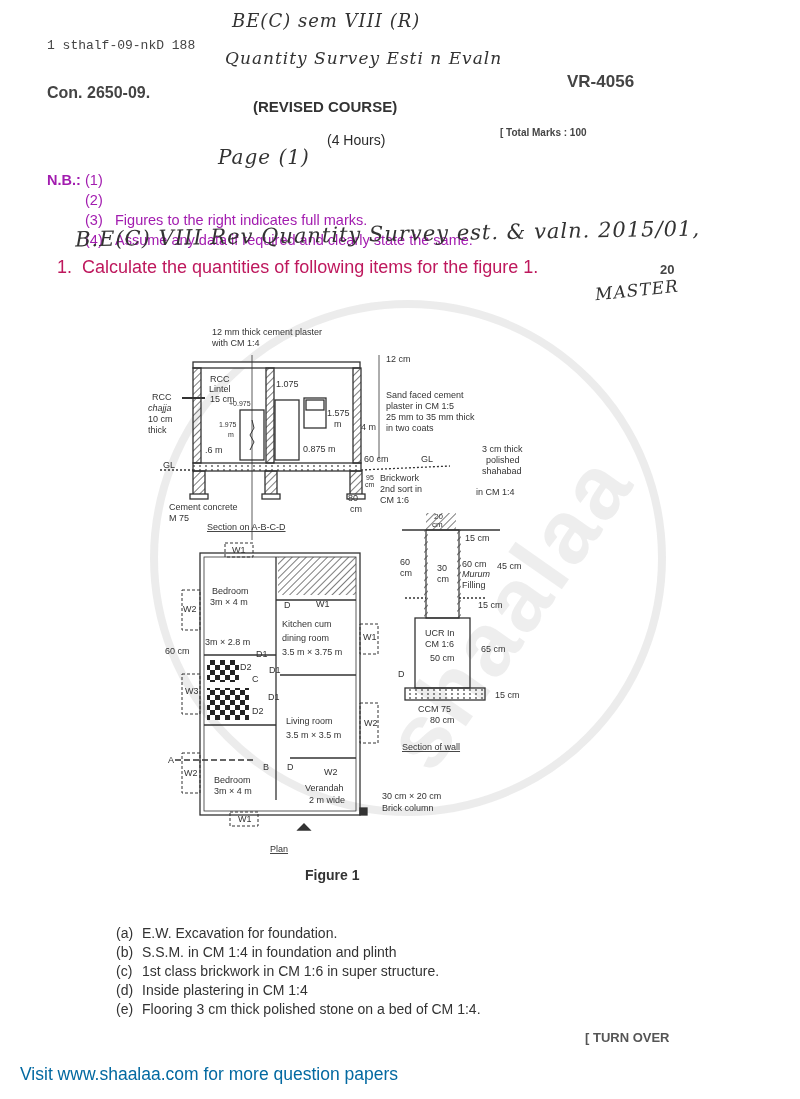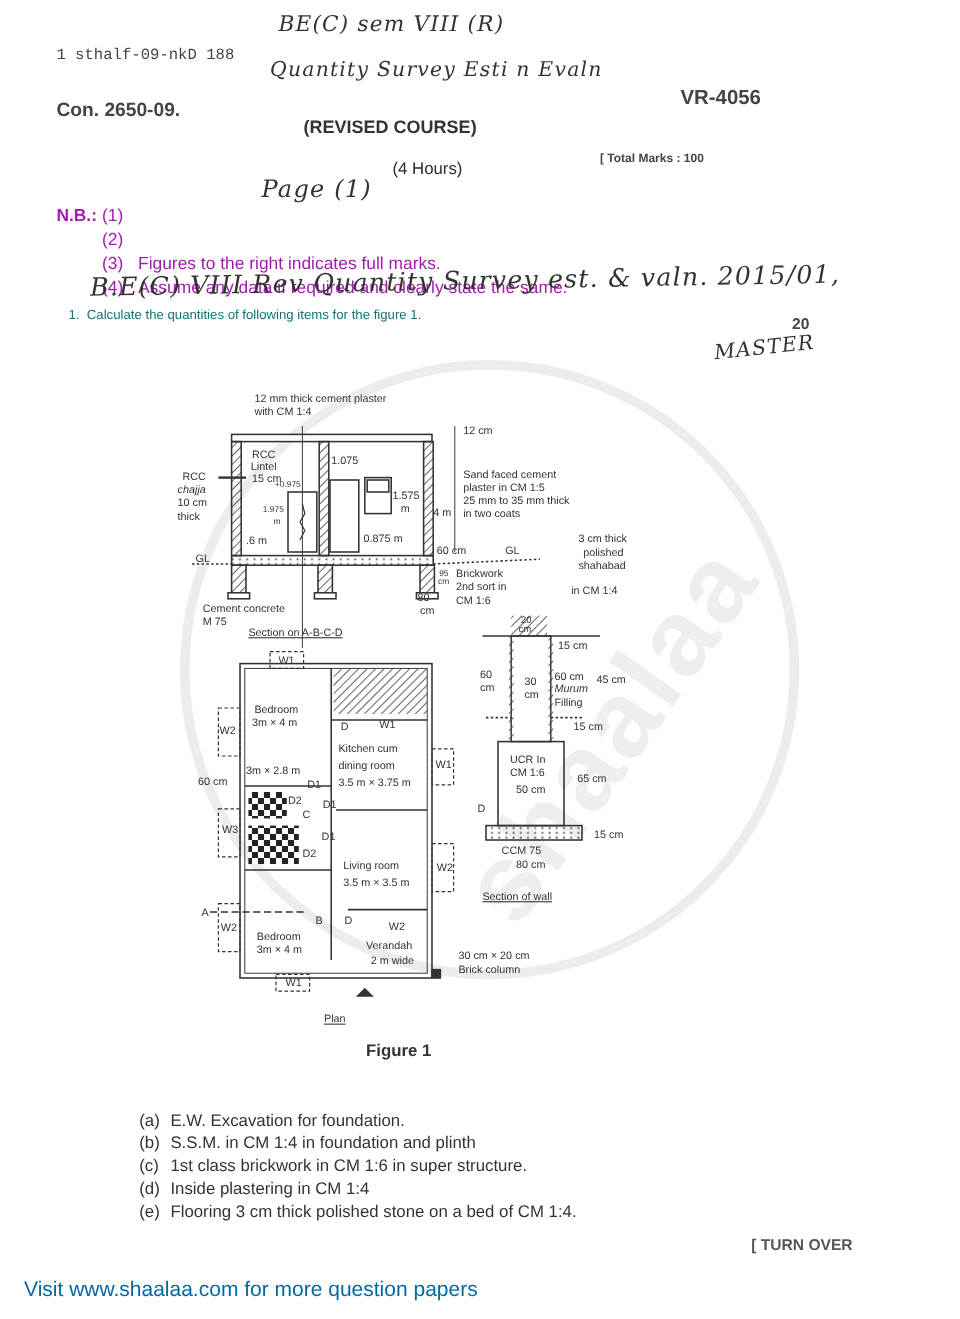--- a/index.html
+++ b/index.html
@@ -62,21 +62,21 @@
     </div>
   <div class="row">
       <span class="lbl"></span>
       <span class="num">(4)</span>
       <span>Assume any data if required and clearly state the same.</span>
     </div>
 </div>
 <div class="abs hand" style="left:75px;top:222px;font-size:21px;transform:rotate(-1deg);">B.E(C) VIII Rev Quantity Survey est. &amp; valn. 2015/01,</div>
 <div class="abs hand" style="left:595px;top:280px;font-size:17px;transform:rotate(-6deg);">MASTER</div>
 
-<div class="abs" style="left:57px;top:257px;font-size:11px;color:#0f766e;">
+<div class="abs" style="left:57px;top:257px;font-size:18px;color:#be185d;">
   <span>1.</span>&nbsp;&nbsp;<span>Calculate the quantities of following items for the figure 1.</span>
 </div>
 <div class="abs bold" style="left:660px;top:262px;font-size:13px;color:#444;">20</div>
 
 <svg class="abs" style="left:0;top:0;" width="800" height="900" viewBox="0 0 800 900">
   <defs>
     <pattern id="hatch" width="5" height="5" patternUnits="userSpaceOnUse" patternTransform="rotate(45)">
       <line x1="0" y1="0" x2="0" y2="5" stroke="#444" stroke-width="1.4"></line>
     </pattern>
     <pattern id="checker" width="10" height="10" patternUnits="userSpaceOnUse">
@@ -288,14 +288,14 @@
   <div class="row">
       <span class="k">(d)</span>
       <span>Inside plastering in CM 1:4</span>
     </div>
   <div class="row">
       <span class="k">(e)</span>
       <span>Flooring 3 cm thick polished stone on a bed of CM 1:4.</span>
     </div>
 </div>
 
-<div class="abs bold" style="left:585px;top:1030px;font-size:13px;color:#555;margin-left:41px;">[ TURN OVER</div>
+<div class="abs bold" style="left:585px;top:1030px;font-size:13px;color:#555;">[ TURN OVER</div>
 <div class="abs" style="left:20px;top:1064px;font-size:17.5px;color:#0369a1;">Visit www.shaalaa.com for more question papers</div>
 
 </body></html>

